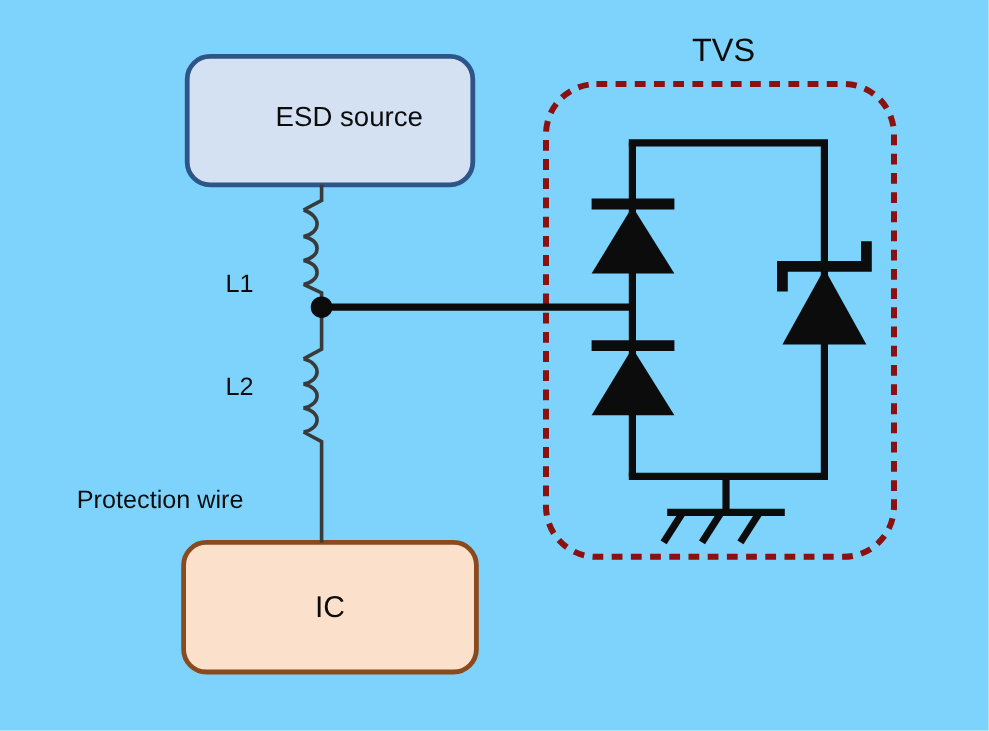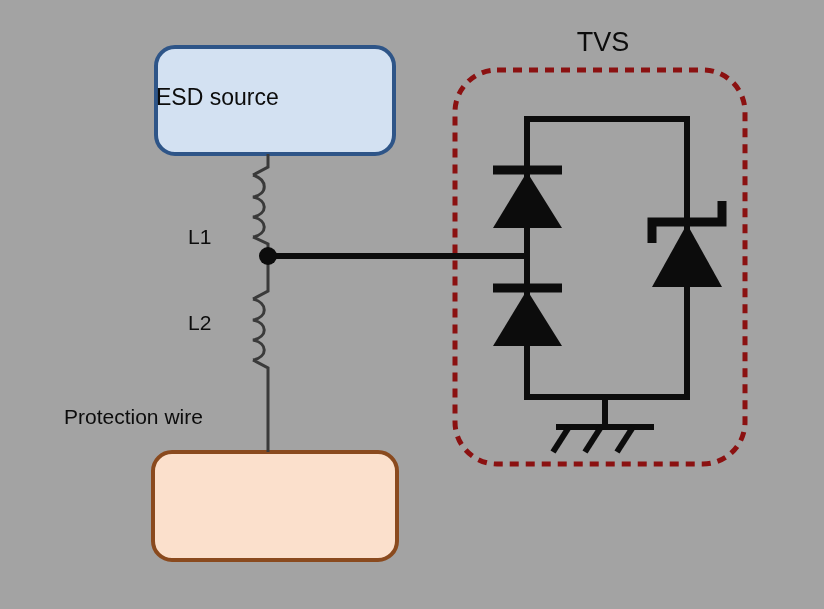--- a/index.html
+++ b/index.html
@@ -7,41 +7,41 @@
     padding: 0;
     background: #ffffff;
   }
   body {
     font-family: "Liberation Sans", sans-serif;
   }
   #canvas {
     position: relative;
     width: 824px;
     height: 609px;
-    background: #a3a3a3;
+    background: #7dd3fc;
     overflow: hidden;
   }
   #schematic {
     position: absolute;
     left: 0;
     top: 0;
     width: 824px;
     height: 609px;
   }
   .lbl {
     position: absolute;
     color: #0c0c0c;
     white-space: nowrap;
     font-family: "Liberation Sans", sans-serif;
   }
   #label-esd-source {
-    left: 156px;
+    left: 172px;
     top: 84px;
     width: 238px;
-    text-align: left;
+    text-align: center;
     font-size: 23px;
   }
   #label-ic {
     left: 153px;
     top: 492px;
     width: 244px;
     text-align: center;
     font-size: 25px;
   }
   #label-tvs {
@@ -125,20 +125,21 @@
     <line x1="569" y1="427" x2="553" y2="452" stroke="#0c0c0c" stroke-width="6"></line>
     <line x1="601" y1="427" x2="585" y2="452" stroke="#0c0c0c" stroke-width="6"></line>
     <line x1="633" y1="427" x2="617" y2="452" stroke="#0c0c0c" stroke-width="6"></line>
 
   </svg>
 
   <div class="lbl" id="label-tvs">TVS</div>
 
   <div class="lbl" id="label-esd-source">ESD source</div>
 
+  <div class="lbl" id="label-ic">IC</div>
 
   <div class="lbl" id="label-l1">L1</div>
 
   <div class="lbl" id="label-l2">L2</div>
 
   <div class="lbl" id="label-protection-wire">Protection wire</div>
 
 </div>
 
 </body></html>

